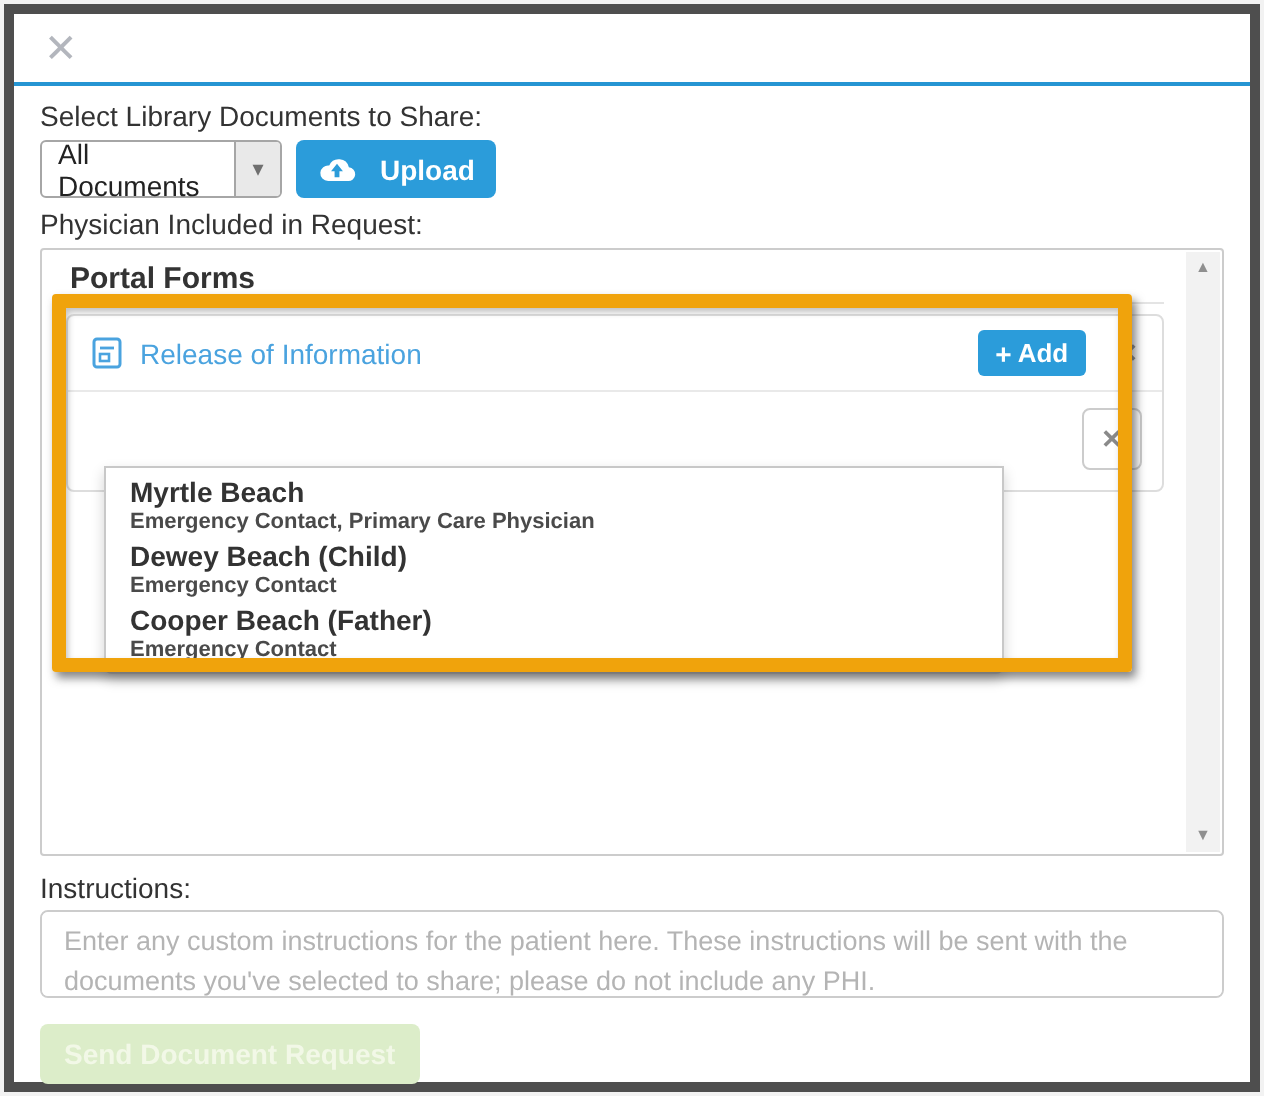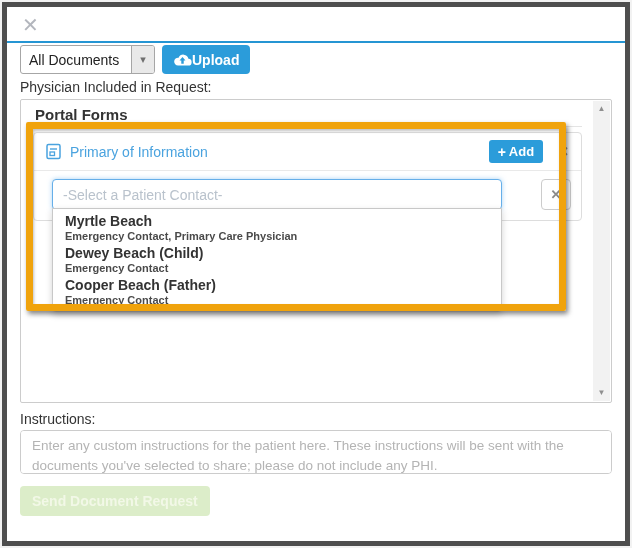--- a/index.html
+++ b/index.html
@@ -10,32 +10,32 @@
   
   .modal-header { display: flex; align-items: center; justify-content: space-between;
     height: 36px; padding: 2px 13px 0 13px; border-bottom: 2px solid #2595d3; }
   .modal-title { font-size: 17px; color: #3c3c3c; }
   .close-x { font-size: 20px; color: #b3b6bd; font-weight: 400; line-height: 1;
     cursor: pointer; padding: 0 2px; }
   
   .modal-body { padding: 2px 13px 0 13px; position: relative; }
   .field-label { font-size: 14px; color: #333; margin: 5px 0 4px; }
   .controls { display: flex; gap: 7px; height: 29px; }
-  .select-box { width: 135px; border: 1px solid #a6a6a6; border-radius: 3px;
+  .select-box { width: 121px; border: 1px solid #a6a6a6; border-radius: 3px;
     display: flex; align-items: stretch; background: #fff; cursor: pointer; }
   .select-val { flex: 1; display: flex; align-items: center; padding: 0 8px;
     font-size: 14px; color: #222; }
   .caret-seg { width: 23px; background: #e9e9e9; border-left: 1px solid #a6a6a6;
     border-radius: 0 2px 2px 0; display: flex; align-items: center;
     justify-content: center; color: #6f6f6f; font-size: 11px; }
   .doc-input { flex: 1; border: 1px solid #ccc; border-radius: 3px; padding: 0 10px;
     font-size: 14px; color: #333; outline: none; }
   input::placeholder, textarea::placeholder { color: #b4b4b4; }
   .upload-btn { background: #2b9cda; color: #fff; border: none; border-radius: 4px;
-    font-size: 14px; font-weight: 600; display: flex; align-items: center; gap: 0;
+    font-size: 14px; font-weight: 600; display: flex; align-items: center; gap: 12px;
     padding: 0 11px; cursor: pointer; }
   
   .listbox { position: relative; height: 304px; border: 1px solid #ccc;
     border-radius: 2px; background: #fff; margin-bottom: 0; }
   .list-content { position: absolute; left: 1px; top: 1px; right: 18px; bottom: 1px;
     padding: 4px 11px 0 11px; }
   .group-title { font-size: 15px; font-weight: 700; color: #333;
     padding: 1px 2px 3px; border-bottom: 1px solid #e4e4e4; }
   .doc-card { margin-top: 5px; border: 1px solid #ddd; border-radius: 4px; background: #fff; }
   .doc-row { display: flex; align-items: center; padding: 7px 12px;
@@ -86,20 +86,21 @@
 <body>
 
 <div class="modal">
 
   <div class="modal-header">
     <div class="close-x">✕</div>
   </div>
 
   <div class="modal-body">
 
+    <div class="field-label">Select Library Documents to Share:</div>
 
     <div class="controls">
       <div class="select-box">
         <span class="select-val">All Documents</span>
         <span class="caret-seg">▾</span>
       </div>
       <button class="upload-btn">
         <span>
           <svg width="19" height="13" viewBox="0 0 20 14">
             <path d="M5.2 13.5 a4.2 4.2 0 1 1 .6-8.36 A5.6 5.6 0 0 1 16.4 6.1 a3.6 3.6 0 0 1 -.6 7.4 Z" fill="#ffffff"></path>
@@ -119,30 +120,29 @@
 
         <div class="doc-card">
           <div class="doc-row">
             <span>
               <svg width="15" height="17" viewBox="0 0 15 17">
                 <rect x="1" y="1.5" width="13" height="14" rx="1.5" fill="none" stroke="#4aa3df" stroke-width="1.5"></rect>
                 <line x1="4" y1="6" x2="11" y2="6" stroke="#4aa3df" stroke-width="1.4"></line>
                 <rect x="4" y="9" width="4.5" height="3.5" fill="none" stroke="#4aa3df" stroke-width="1.3"></rect>
               </svg>
             </span>
-            <span class="doc-title">Primary of Information</span>
+            <span class="doc-title">Release of Information</span>
             <button class="add-btn">
               <span class="add-plus">+</span>
               <span>Add</span>
             </button>
             <span class="remove-x">✕</span>
           </div>
 
           <div class="select-row">
-            <input class="contact-select" placeholder="-Select a Patient Contact-" style="">
             <button class="clear-btn">
               <span>✕</span>
             </button>
 
             <div class="options-panel">
               <div class="opt-item">
                 <div class="opt-name">Myrtle Beach</div>
                 <div class="opt-detail">Emergency Contact, Primary Care Physician</div>
               </div>
               <div class="opt-item">

